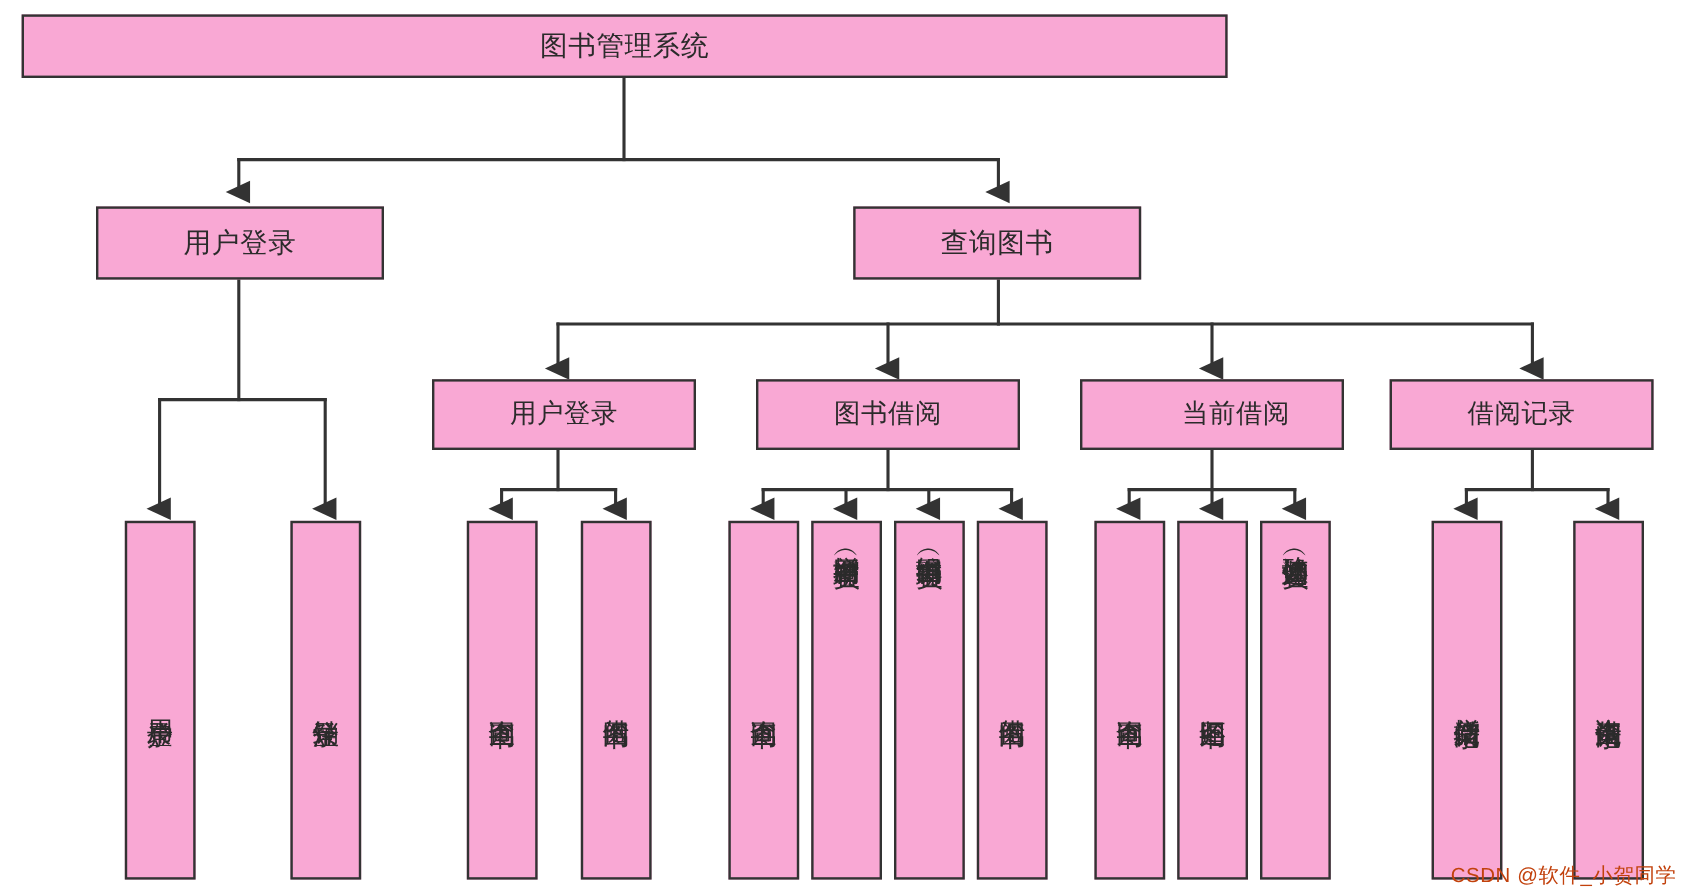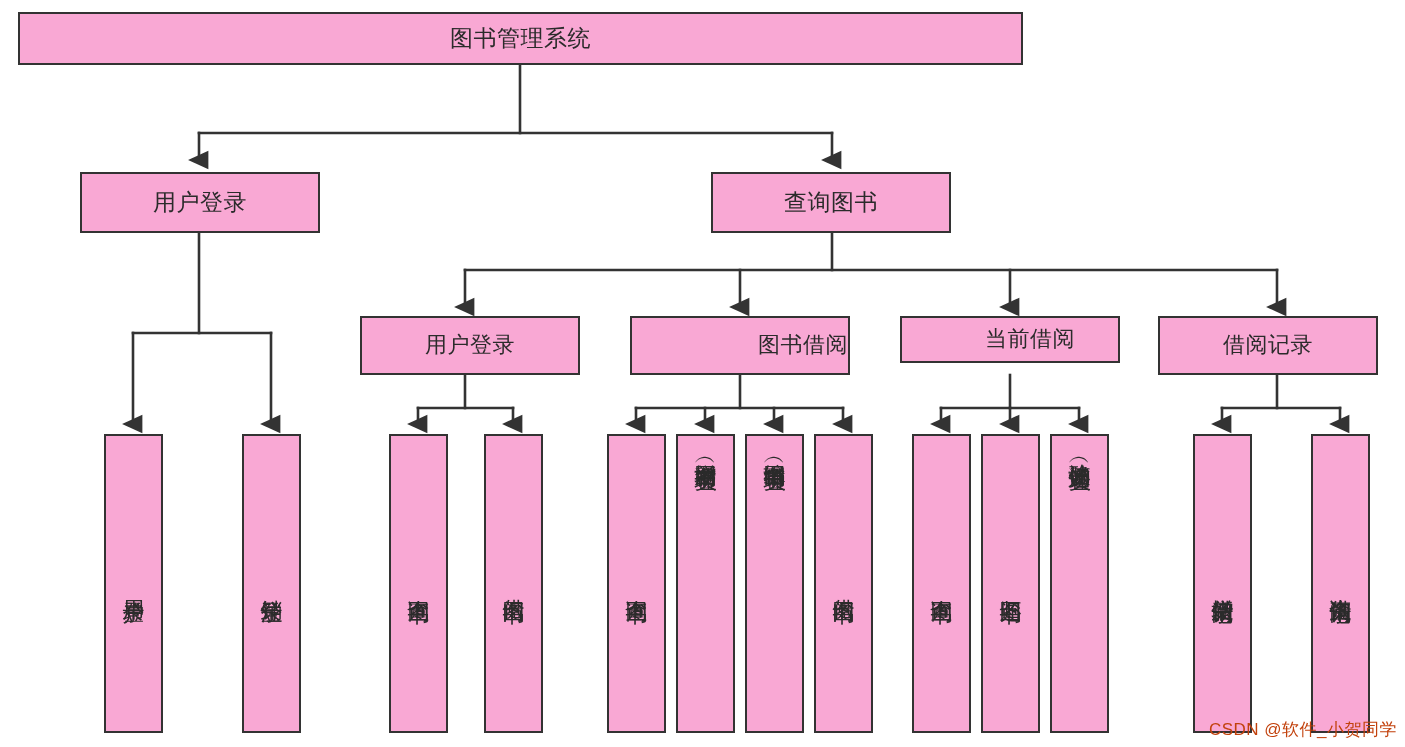--- a/index.html
+++ b/index.html
@@ -143,25 +143,25 @@
   </div>
 
   <div class="node-box level2" style="left:711px; top:172px; width:240px; height:61px;">
     <span class="node-label-h">查询图书</span>
   </div>
 
   <div class="node-box level3" style="left:360px; top:316px; width:220px; height:59px;">
     <span class="node-label-h">用户登录</span>
   </div>
 
-  <div class="node-box level3" style="left:630px; top:316px; width:220px; height:59px;justify-content:flex-end;">
+  <div class="node-box level3" style="left:630px; top:316px; width:220px; height:59px;">
     <span class="node-label-h">图书借阅</span>
   </div>
 
-  <div class="node-box level3" style="left:900px; top:316px; width:220px; height:47px;padding-left:40px;">
+  <div class="node-box level3" style="left:900px; top:316px; width:220px; height:59px;padding-left:40px;">
     <span class="node-label-h">当前借阅</span>
   </div>
 
   <div class="node-box level3" style="left:1158px; top:316px; width:220px; height:59px;">
     <span class="node-label-h">借阅记录</span>
   </div>
 
   <div class="node-box leaf center-text" style="left:104px; top:434px; width:59px; height:299px;">
     <span class="node-label-v">用户登录</span>
   </div>

